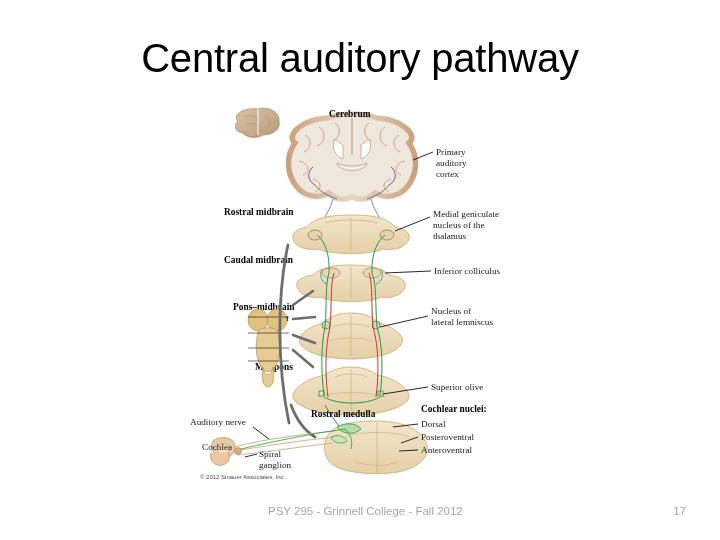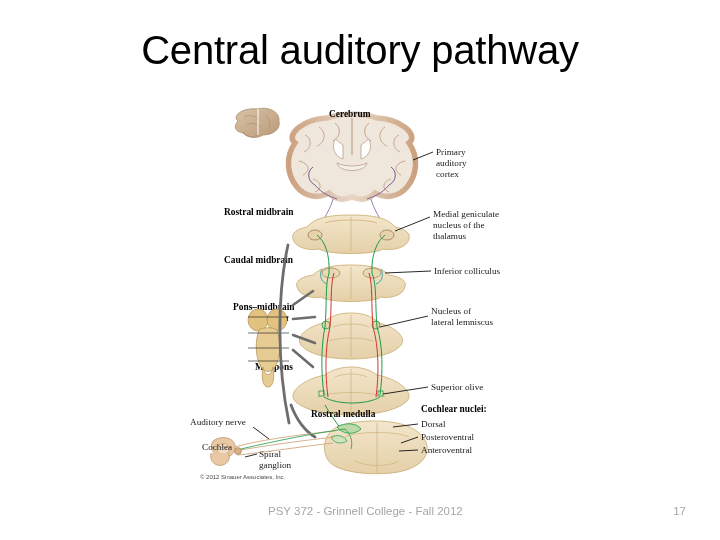--- a/index.html
+++ b/index.html
@@ -13,21 +13,21 @@
     position: relative;
     overflow: hidden;
     font-family: "Liberation Sans", sans-serif;
     -webkit-font-smoothing: antialiased;
   }
 
   
   #slide-title {
     position: absolute;
     left: 0;
-    top: 28px;
+    top: 36px;
     width: 720px;
     text-align: center;
     font-family: "Liberation Sans", sans-serif;
     font-size: 40px;
     font-weight: 400;
     color: #000000;
     letter-spacing: -0.2px;
     line-height: 1.1;
   }
 
@@ -372,15 +372,15 @@
     <text class="fig-label" x="236" y="335">Posteroventral</text>
     <text class="fig-label" x="236" y="348">Anteroventral</text>
   </svg>
 </div>
 
 <div id="figure-credit">
   <div id="credit-line-2">© 2012 Sinauer Associates, Inc.</div>
 </div>
 
 <div id="footer">
-  <span id="footer-text">PSY 372 - Grinnell College - Fall 2012</span>
+  <span id="footer-text">PSY 295 - Grinnell College - Fall 2012</span>
   <span id="footer-page-number">17</span>
 </div>
 
 </body></html>

